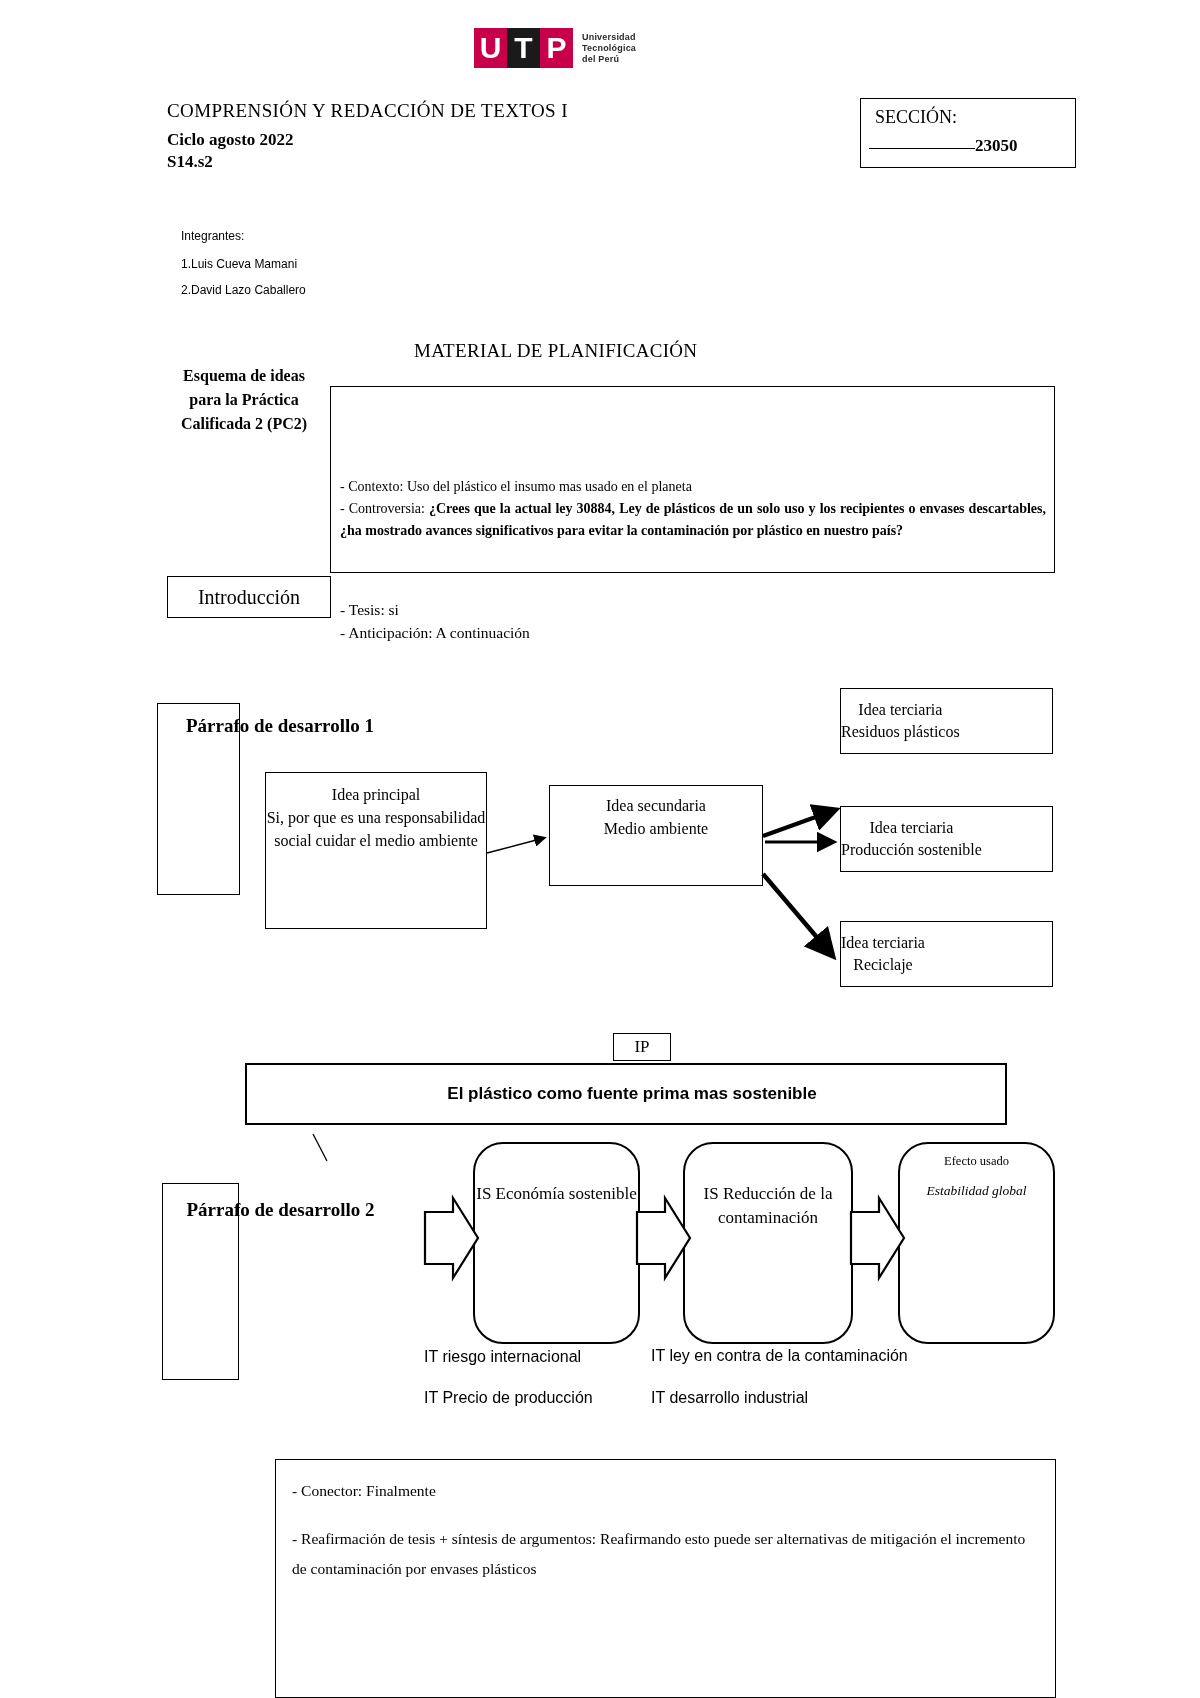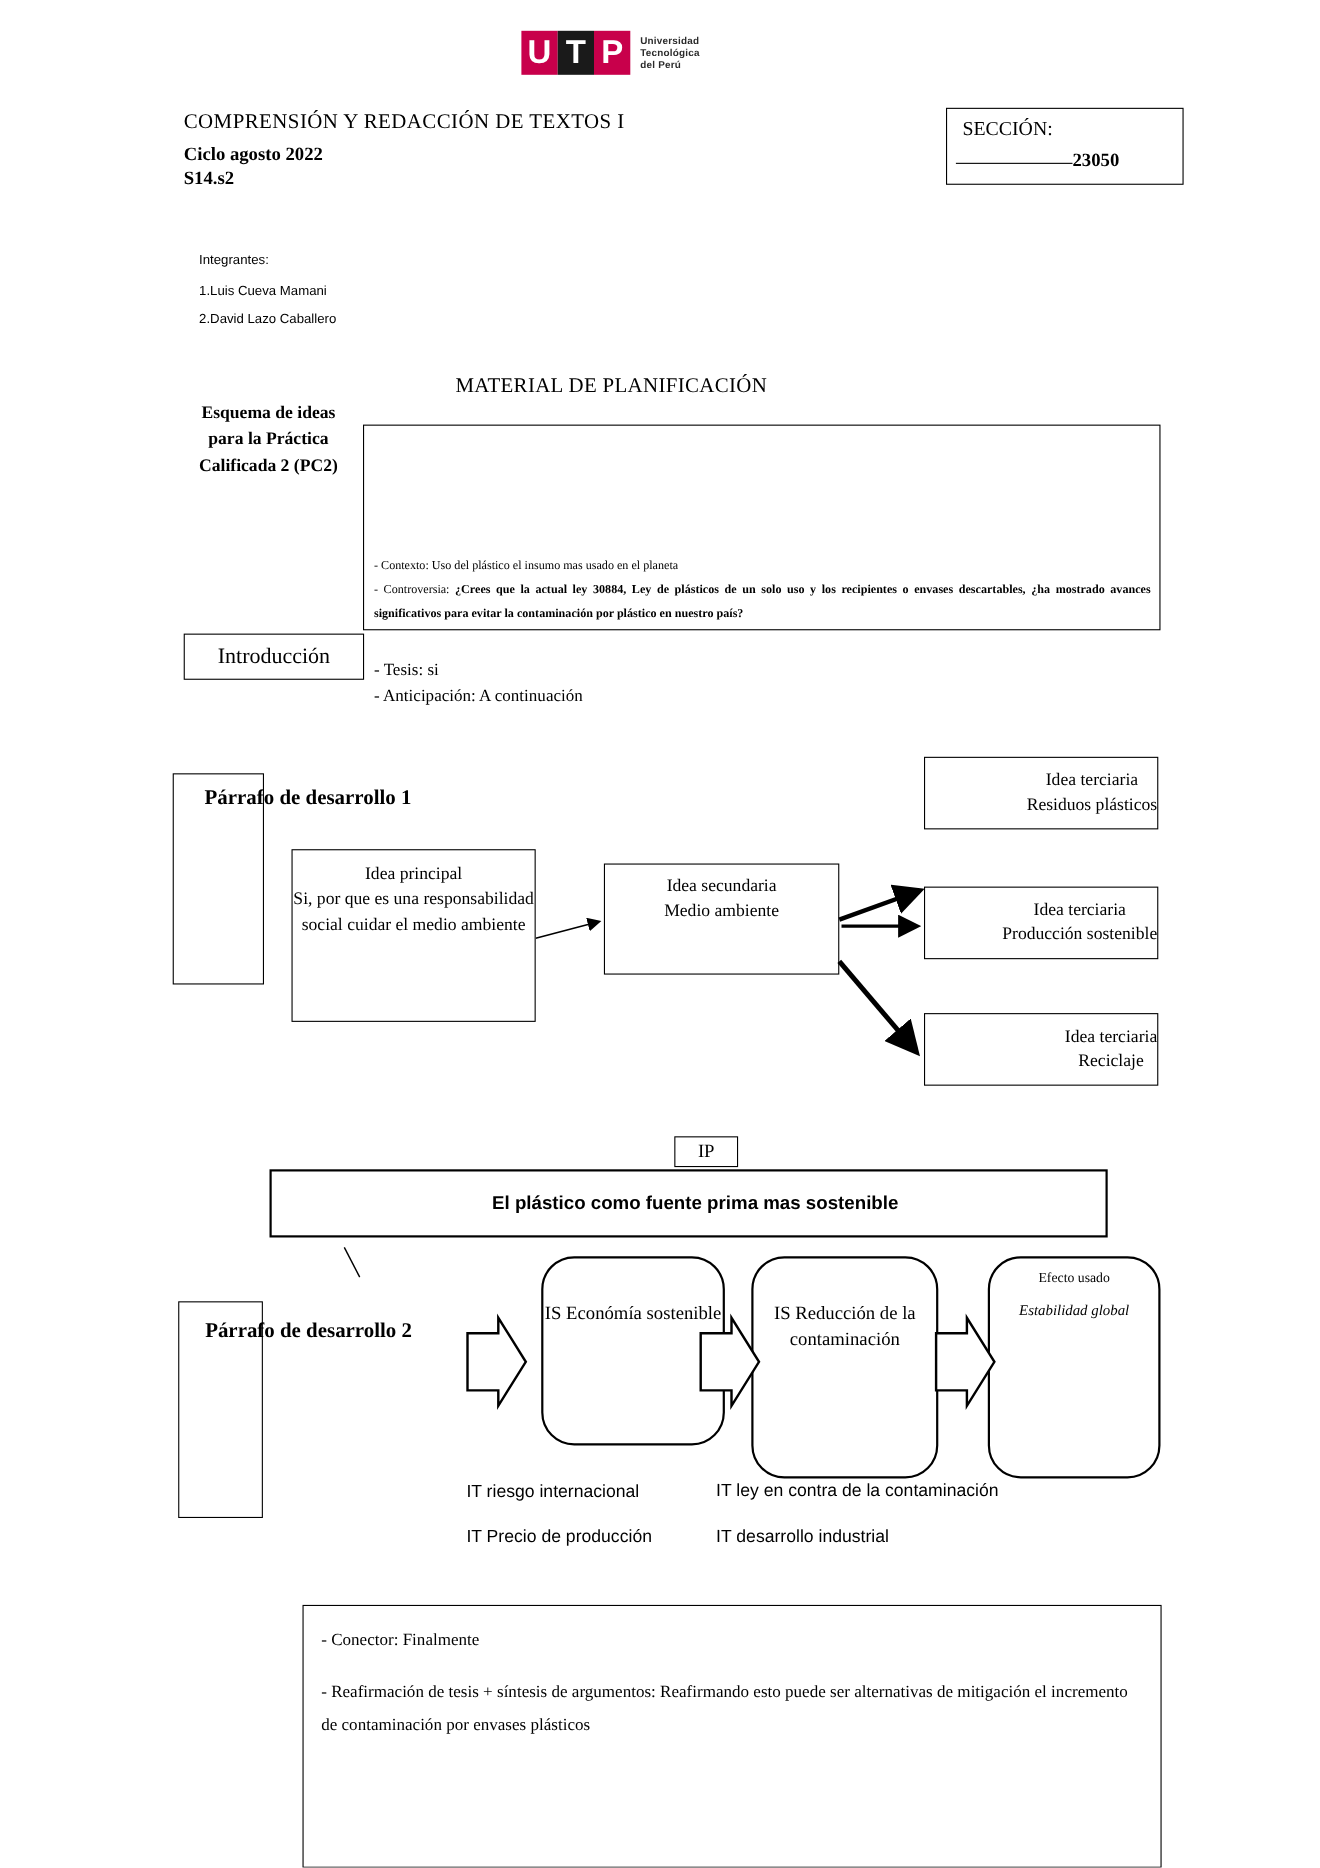--- a/index.html
+++ b/index.html
@@ -160,23 +160,23 @@
     align-items: center;
     justify-content: center;
     font-size: 20px;
     background: #fff;
     z-index: 3;
     margin-top: 44px;
   }
   .intro-text {
     position: absolute;
     left: 340px;
-    top: 503px;
+    top: 476px;
     width: 706px;
-    font-size: 11px;
+    font-size: 14px;
     line-height: 22px;
     z-index: 2;
   }
   .intro-text .ctx { display: block; }
   .intro-text .controv { display: block; text-align: justify; }
   .intro-text .controv b { font-weight: bold; }
   .after-intro {
     position: absolute;
     left: 340px;
     top: 598px;
@@ -246,21 +246,21 @@
   .box-ter {
     position: absolute;
     left: 840px;
     width: 213px;
     height: 66px;
     border: 1.8px solid #000;
     box-sizing: border-box;
     background: #fff;
     display: flex;
     align-items: center;
-    justify-content: flex-end;
+    justify-content: flex-start;
   }
   .box-ter .inner {
     text-align: center;
     font-size: 16px;
     line-height: 22px;
   }
   .ter-0 { top: 688px; }
   .ter-1 { top: 806px; }
   .ter-2 { top: 921px; }
   
@@ -339,21 +339,21 @@
     text-align: center;
     font-size: 17px;
     line-height: 24px;
   }
   .rbox .body.small-it {
     font-size: 13.5px;
     font-style: italic;
     line-height: 18px;
   }
   .rb-0 { left: 258px; top: 1142px; width: 155px; height: 235px; }
-  .rb-1 { left: 492px; top: 1142px; width: 167px; height: 172px; }
+  .rb-1 { left: 473px; top: 1142px; width: 167px; height: 202px; }
   .rb-2 { left: 683px; top: 1142px; width: 170px; height: 202px; }
   .rb-3 { left: 898px; top: 1142px; width: 157px; height: 202px; }
   .it-lab {
     position: absolute;
     font-family: "Liberation Sans", sans-serif;
     font-size: 16px;
     white-space: nowrap;
   }
   .it-0 { left: 424px; top: 1348px; }
   .it-1 { left: 651px; top: 1347px; }

